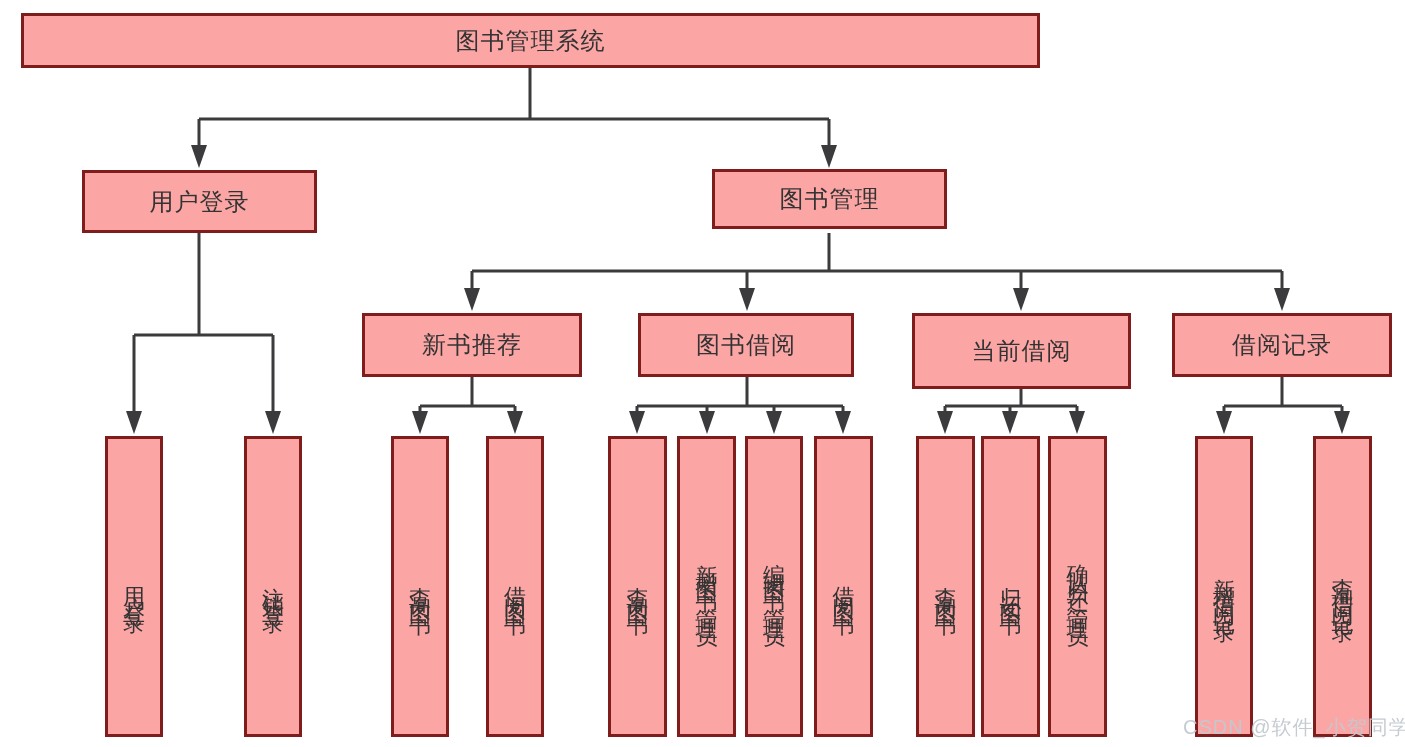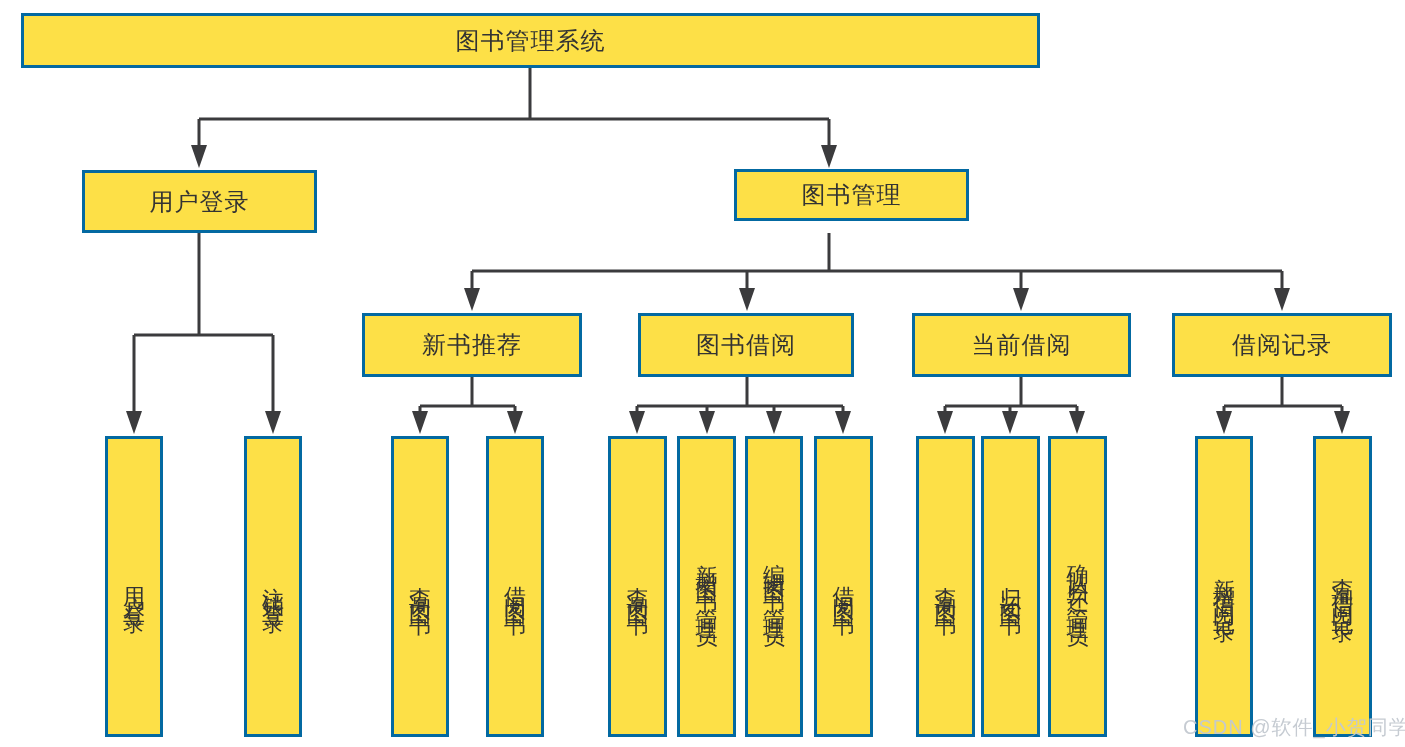--- a/index.html
+++ b/index.html
@@ -14,22 +14,22 @@
   }
   .connectors {
     position: absolute;
     left: 0; top: 0;
     width: 1405px; height: 747px;
     z-index: 1;
   }
   .node {
     position: absolute;
     box-sizing: border-box;
-    background: #fde047;
-    border: 3px solid #0369a1;
+    background: #fca5a5;
+    border: 3px solid #7f1d1d;
     display: flex;
     align-items: center;
     justify-content: center;
     z-index: 2;
   }
   .h-label {
     font-size: 24px;
     letter-spacing: 1px;
     white-space: nowrap;
     color: #333333;
@@ -38,24 +38,24 @@
     writing-mode: vertical-rl;
     text-orientation: mixed;
     font-size: 22px;
     letter-spacing: 9px;
     white-space: nowrap;
     color: #333333;
   }
   
   .n-root            { left: 21px;   top: 13px;  width: 1019px; height: 55px; }
   .n-user-login      { left: 82px;   top: 170px; width: 235px;  height: 63px; }
-  .n-book-mgmt       { left: 712px;  top: 169px; width: 235px;  height: 52px; margin-left: 22px; }
+  .n-book-mgmt       { left: 712px;  top: 169px; width: 235px;  height: 60px; }
   .n-new-books       { left: 362px;  top: 313px; width: 220px;  height: 64px; }
   .n-book-borrow     { left: 638px;  top: 313px; width: 216px;  height: 64px; }
-  .n-current-borrow  { left: 912px;  top: 313px; width: 219px;  height: 64px; }
+  .n-current-borrow  { left: 912px;  top: 313px; width: 219px;  height: 76px; }
   .n-borrow-records  { left: 1172px; top: 313px; width: 220px;  height: 64px; }
   .leaf { top: 436px; height: 301px; }
   .lf-1  { left: 105px;  width: 58px; }
   .lf-2  { left: 244px;  width: 58px; }
   .lf-3  { left: 391px;  width: 58px; }
   .lf-4  { left: 486px;  width: 58px; }
   .lf-5  { left: 608px;  width: 59px; }
   .lf-6  { left: 677px;  width: 59px; }
   .lf-7  { left: 745px;  width: 58px; }
   .lf-8  { left: 814px;  width: 59px; }

